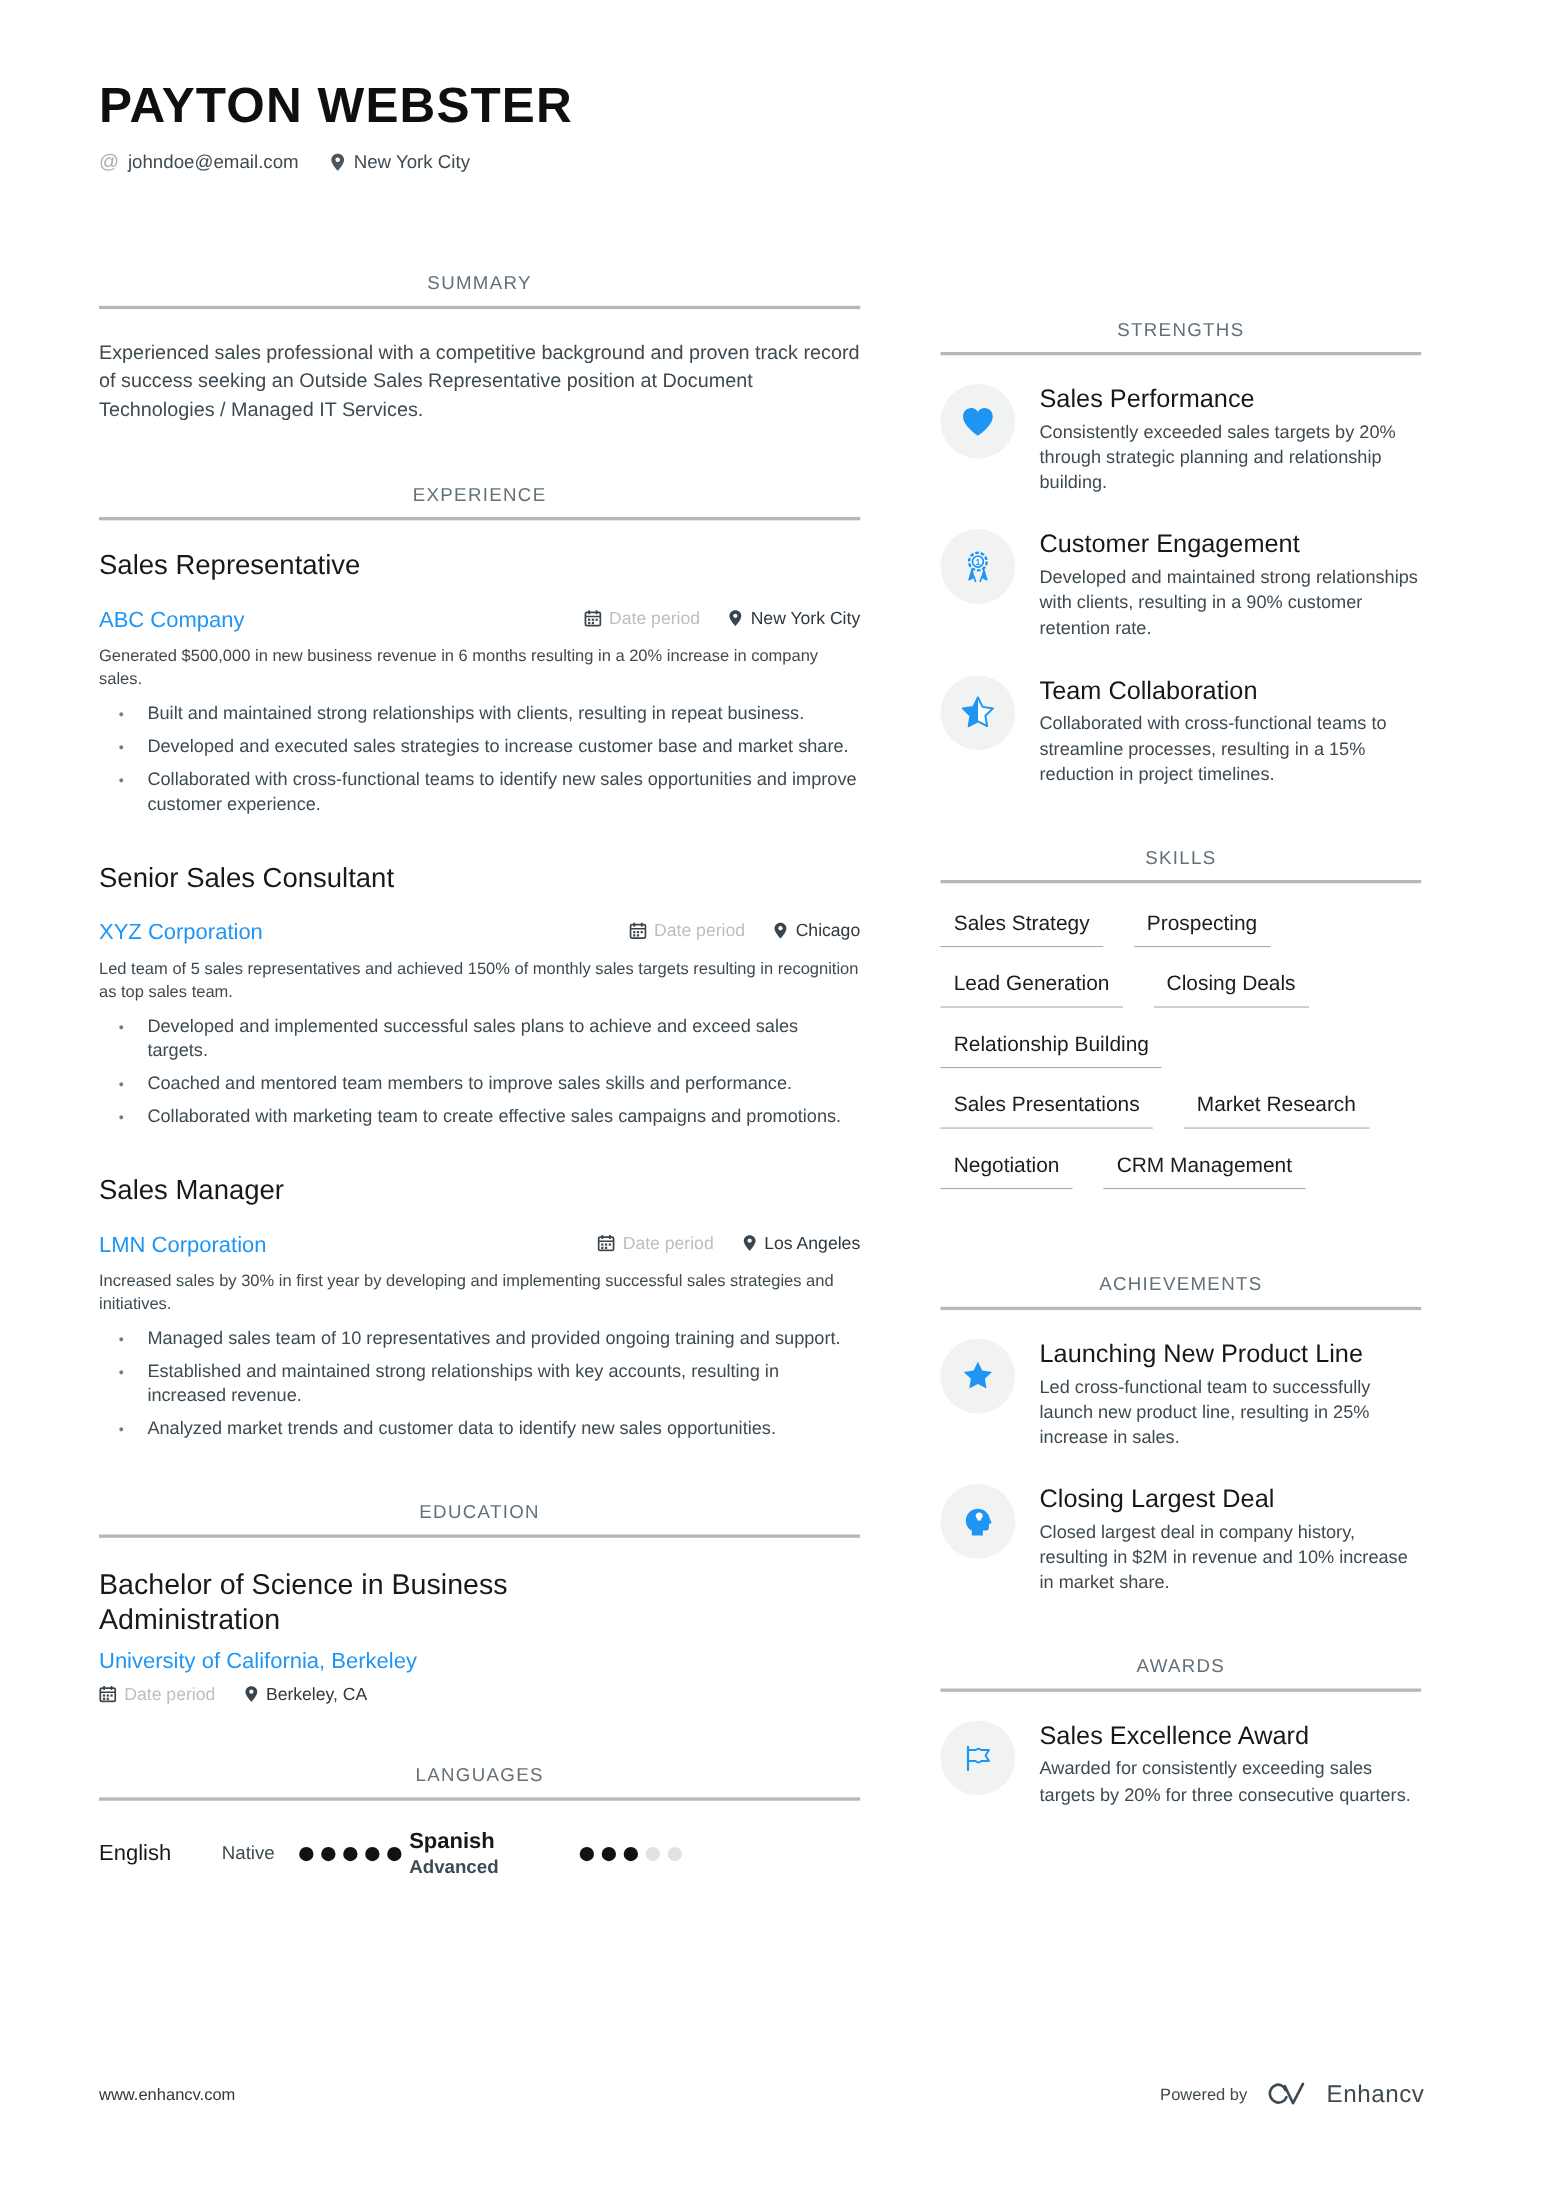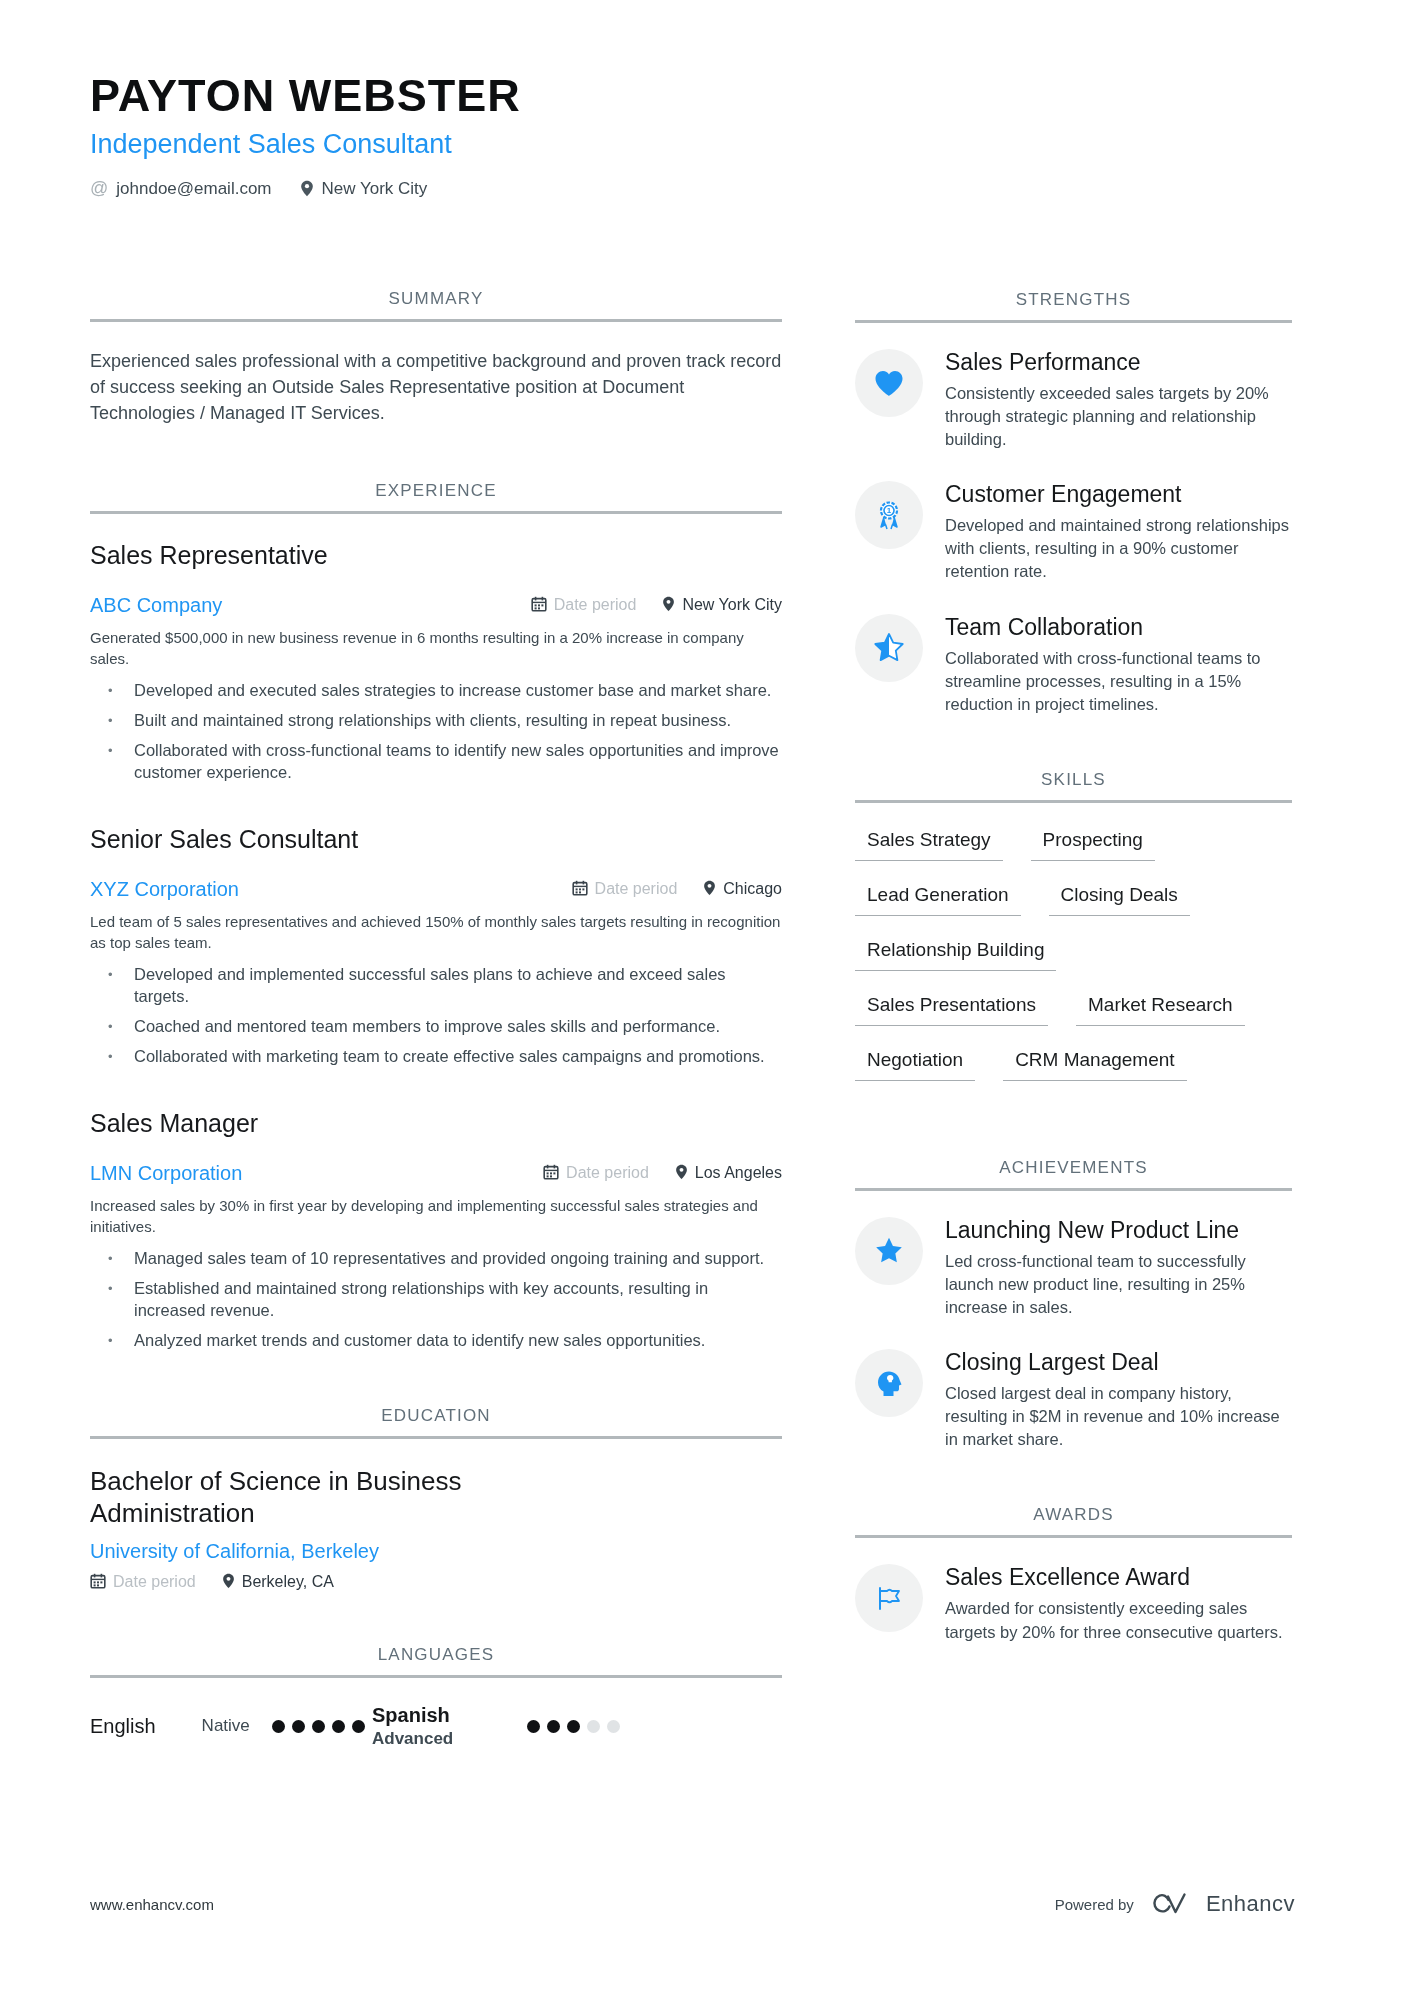--- a/index.html
+++ b/index.html
@@ -86,21 +86,20 @@
 </style>
 </head>
 <body>
 
 <div class="page" style="--accent:#1f95f3;">
 
   <div class="col-left">
 
     <div class="header">
       <div class="name">PAYTON WEBSTER</div>
-      <div class="job-headline">Independent Sales Consultant</div>
       <div class="contact-row">
         <div class="contact-item">
           <span class="at-glyph">@</span>
           <span>johndoe@email.com</span>
         </div>
         <div class="contact-item">
           <span>
             <svg width="14" height="17" viewBox="0 0 14 17">
                 <path d="M7 0.8 C3.7 0.8 1.2 3.3 1.2 6.4 C1.2 10.4 7 16.2 7 16.2 C7 16.2 12.8 10.4 12.8 6.4 C12.8 3.3 10.3 0.8 7 0.8 Z" fill="#4a565e"></path>
                 <circle cx="7" cy="6.2" r="2.1" fill="#ffffff"></circle>
@@ -146,22 +145,22 @@
                     <path d="M7 0.8 C3.7 0.8 1.2 3.3 1.2 6.4 C1.2 10.4 7 16.2 7 16.2 C7 16.2 12.8 10.4 12.8 6.4 C12.8 3.3 10.3 0.8 7 0.8 Z" fill="#3a444c"></path>
                     <circle cx="7" cy="6.2" r="2.1" fill="#ffffff"></circle>
                   </svg>
                 </span>
               <span class="meta-dark">New York City</span>
             </div>
           </div>
         </div>
         <p class="job-summary">Generated $500,000 in new business revenue in 6 months resulting in a 20% increase in company sales.</p>
         <ul class="bullets">
+          <li>Built and maintained strong relationships with clients, resulting in repeat business.</li>
           <li>Developed and executed sales strategies to increase customer base and market share.</li>
-          <li>Built and maintained strong relationships with clients, resulting in repeat business.</li>
           <li>Collaborated with cross-functional teams to identify new sales opportunities and improve customer experience.</li>
         </ul>
       </div>
 
       <div class="job">
         <div class="job-title">Senior Sales Consultant</div>
         <div class="job-row">
           <div class="company">XYZ Corporation</div>
           <div class="meta-group">
             <div class="meta-item">

